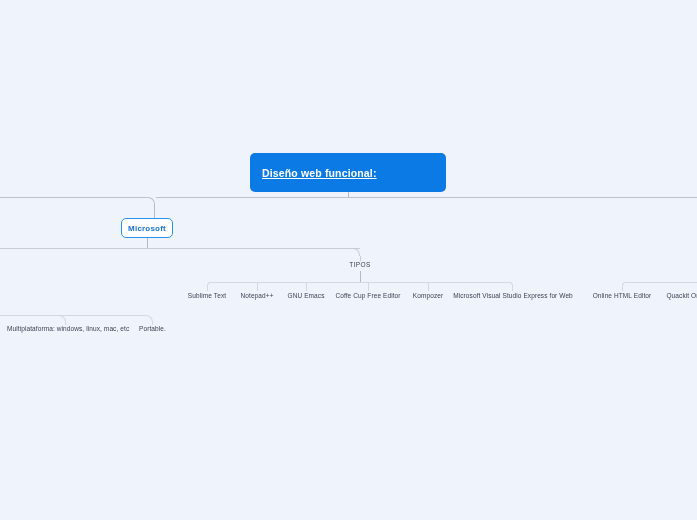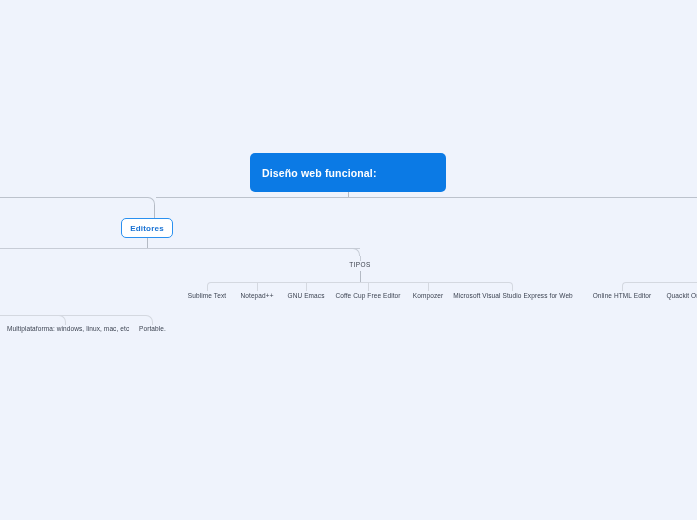--- a/index.html
+++ b/index.html
@@ -30,20 +30,21 @@
     border-radius: 5px;
     padding: 8px 12px;
     color: #ffffff;
     font-size: 10.5px;
     font-weight: bold;
     line-height: 12px;
     letter-spacing: 0.15px;
     display: flex;
     flex-direction: column;
     justify-content: center;
+    text-decoration: underline;
   }
   .root-node span { display: block; white-space: nowrap; }
 
   
   .branch-node {
     position: absolute;
     left: 121px;
     top: 218px;
     width: 52px;
     height: 20px;
@@ -140,21 +141,21 @@
 
   <div class="vline dark" style="left:348px; top:192px; height:6px;"></div>
 
   <div class="hline dark" style="left:0px; top:197px; width:148px;"></div>
   <div class="hline dark" style="left:156px; top:197px; width:541px;"></div>
 
   <div class="elbow" style="left:147px; top:197px; border-color:#bcc2cc;"></div>
   <div class="vline dark" style="left:154px; top:205px; height:14px;"></div>
 
   <div class="branch-node">
-    <span>Editores</span>
+    <span>Microsoft</span>
   </div>
 
   <div class="vline dark" style="left:147px; top:238px; height:10px;"></div>
 
   <div class="hline" style="left:0px; top:248px; width:360px;"></div>
   <div class="elbow" style="left:352px; top:248px;"></div>
   <div class="vline" style="left:360px; top:256px; height:5px;"></div>
 
   <div class="mid-label" style="left:360px; top:261px;">TIPOS</div>
 

